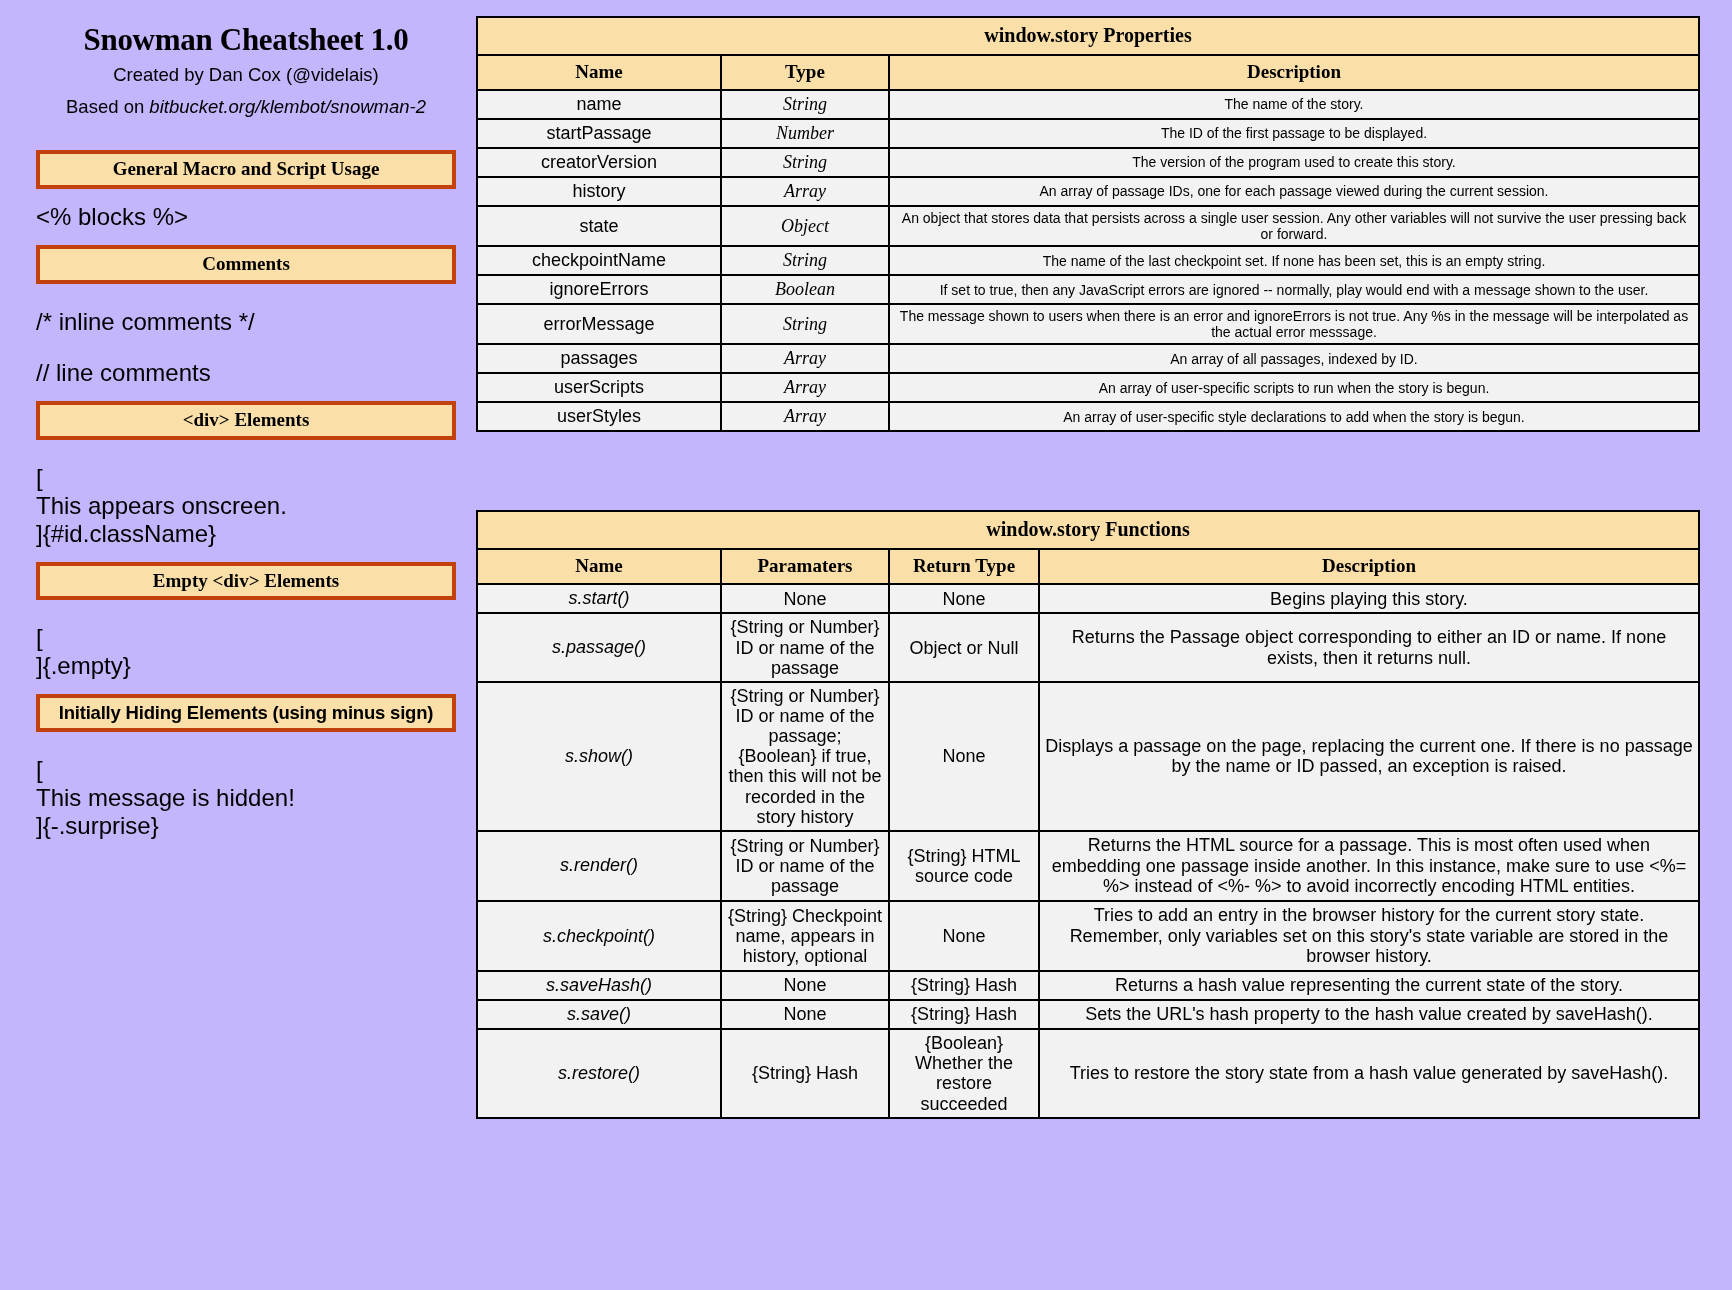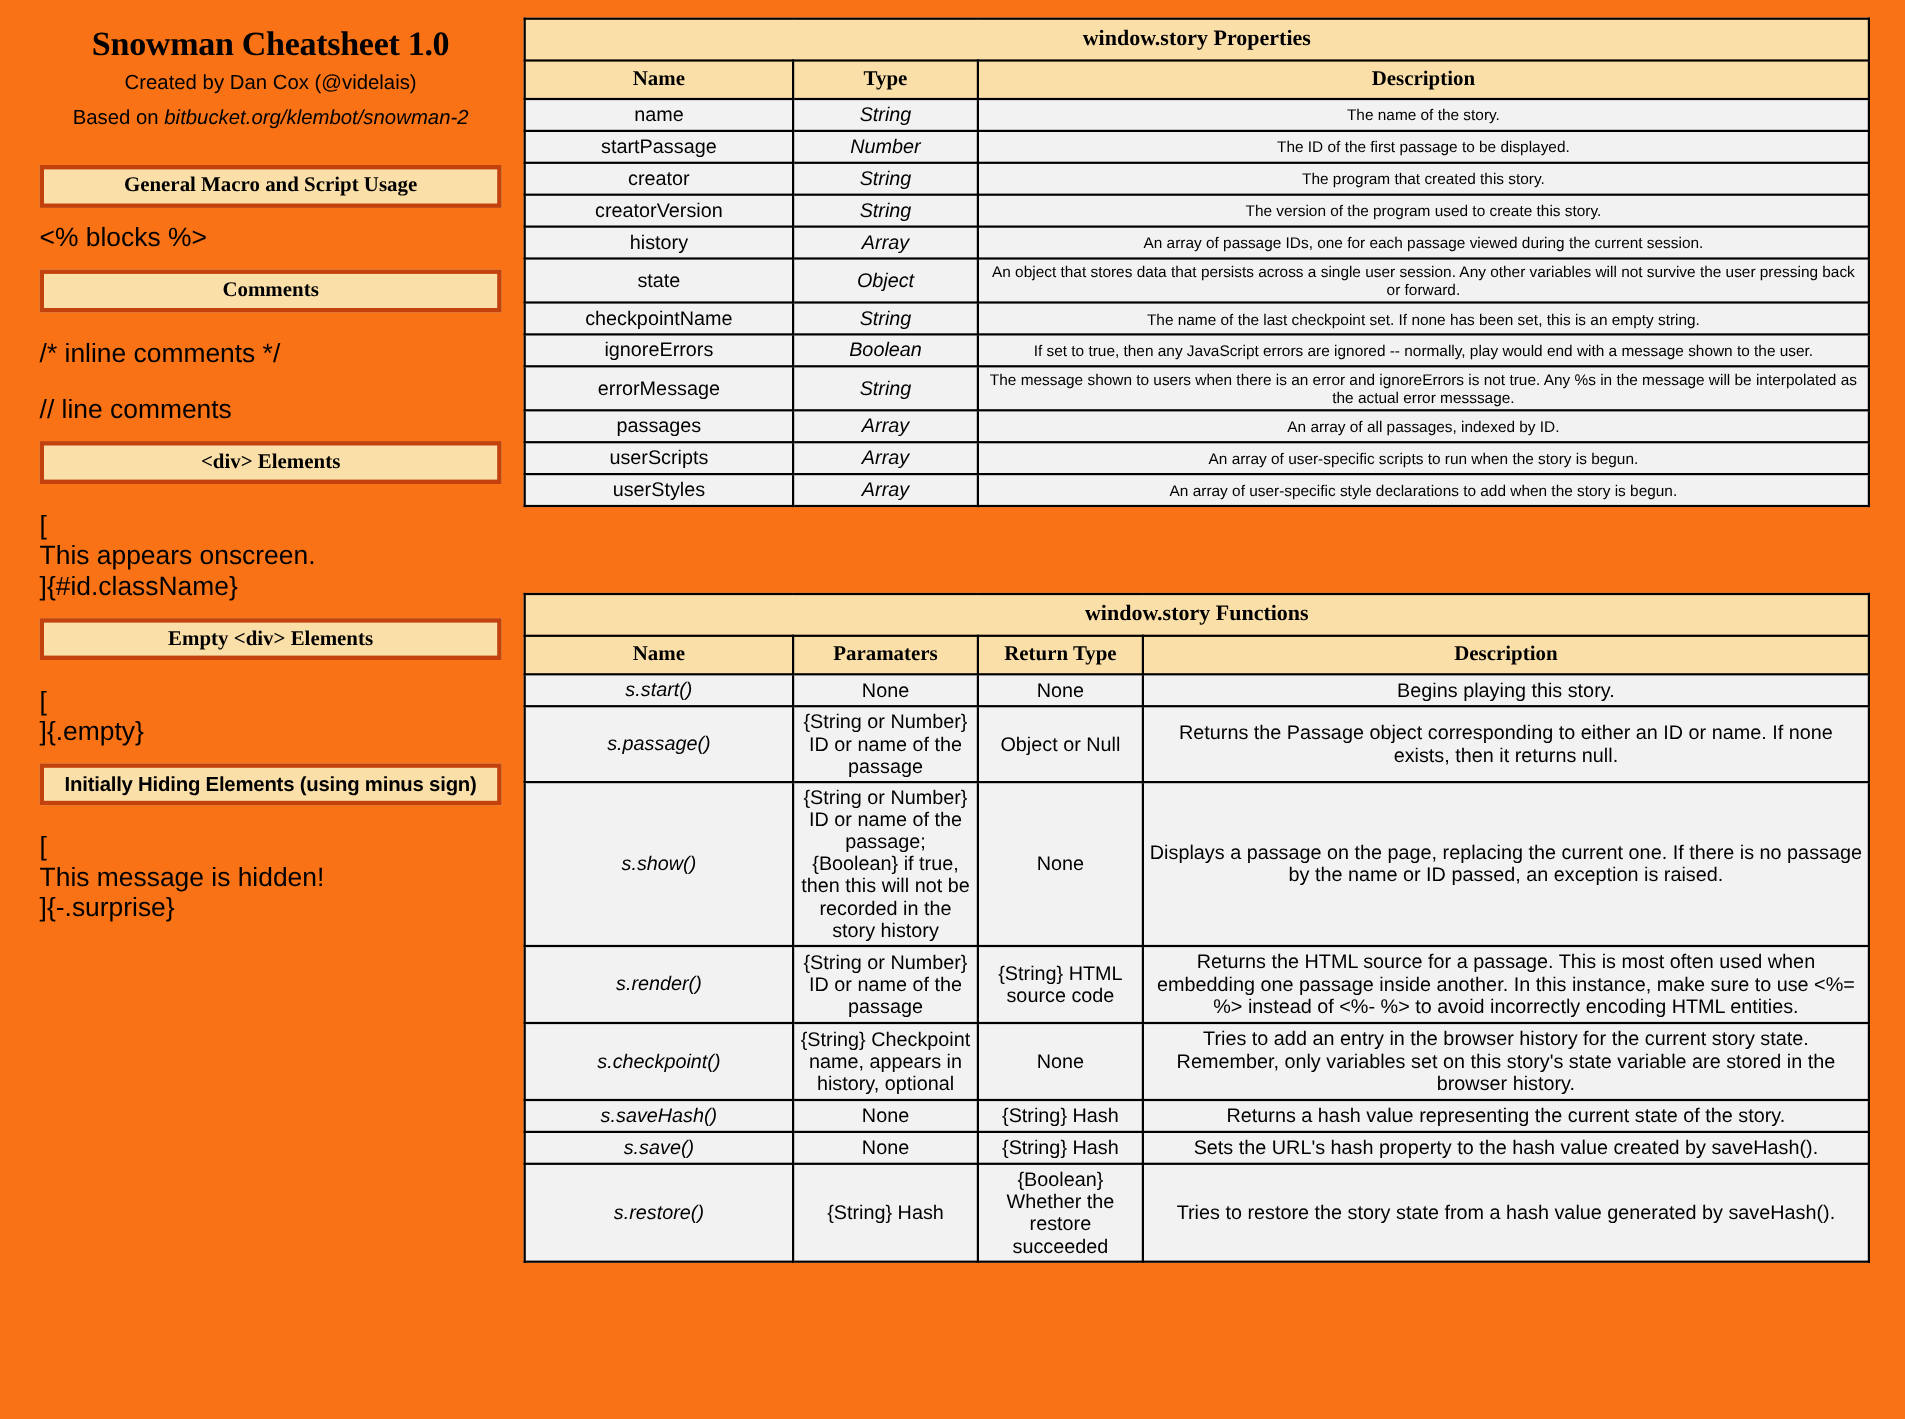--- a/index.html
+++ b/index.html
@@ -12,21 +12,21 @@
     height: 1290px;
     font-family: "Liberation Sans", sans-serif;
     color: #000;
     overflow: hidden;
     position: relative;
   }
   .page {
     position: relative;
     width: 1732px;
     height: 1290px;
-    background: #f97316;
+    background: #c4b5fd;
   }
 
   
   .left-col {
     position: absolute;
     left: 36px;
     top: 22px;
     width: 420px;
   }
   .doc-title {
@@ -117,21 +117,21 @@
   }
 
   
   .props td.c-name {
     text-align: center;
     font-family: "Liberation Sans", sans-serif;
     font-size: 18px;
   }
   .props td.c-type {
     text-align: center;
-    font-family: Liberation Sans, sans-serif;
+    font-family: Liberation Serif, serif;
     font-style: italic;
     font-size: 18px;
   }
   .props td.c-desc {
     text-align: center;
     font-family: "Liberation Sans", sans-serif;
     font-size: 14px;
     line-height: 1.15;
   }
 
@@ -234,25 +234,20 @@
 
         <tr>
           <td class="c-name">name</td>
           <td class="c-type">String</td>
           <td class="c-desc">The name of the story.</td>
         </tr>
         <tr>
           <td class="c-name">startPassage</td>
           <td class="c-type">Number</td>
           <td class="c-desc">The ID of the first passage to be displayed.</td>
-        </tr>
-        <tr>
-          <td class="c-name">creator</td>
-          <td class="c-type">String</td>
-          <td class="c-desc">The program that created this story.</td>
         </tr>
         <tr>
           <td class="c-name">creatorVersion</td>
           <td class="c-type">String</td>
           <td class="c-desc">The version of the program used to create this story.</td>
         </tr>
         <tr>
           <td class="c-name">history</td>
           <td class="c-type">Array</td>
           <td class="c-desc">An array of passage IDs, one for each passage viewed during the current session.</td>

